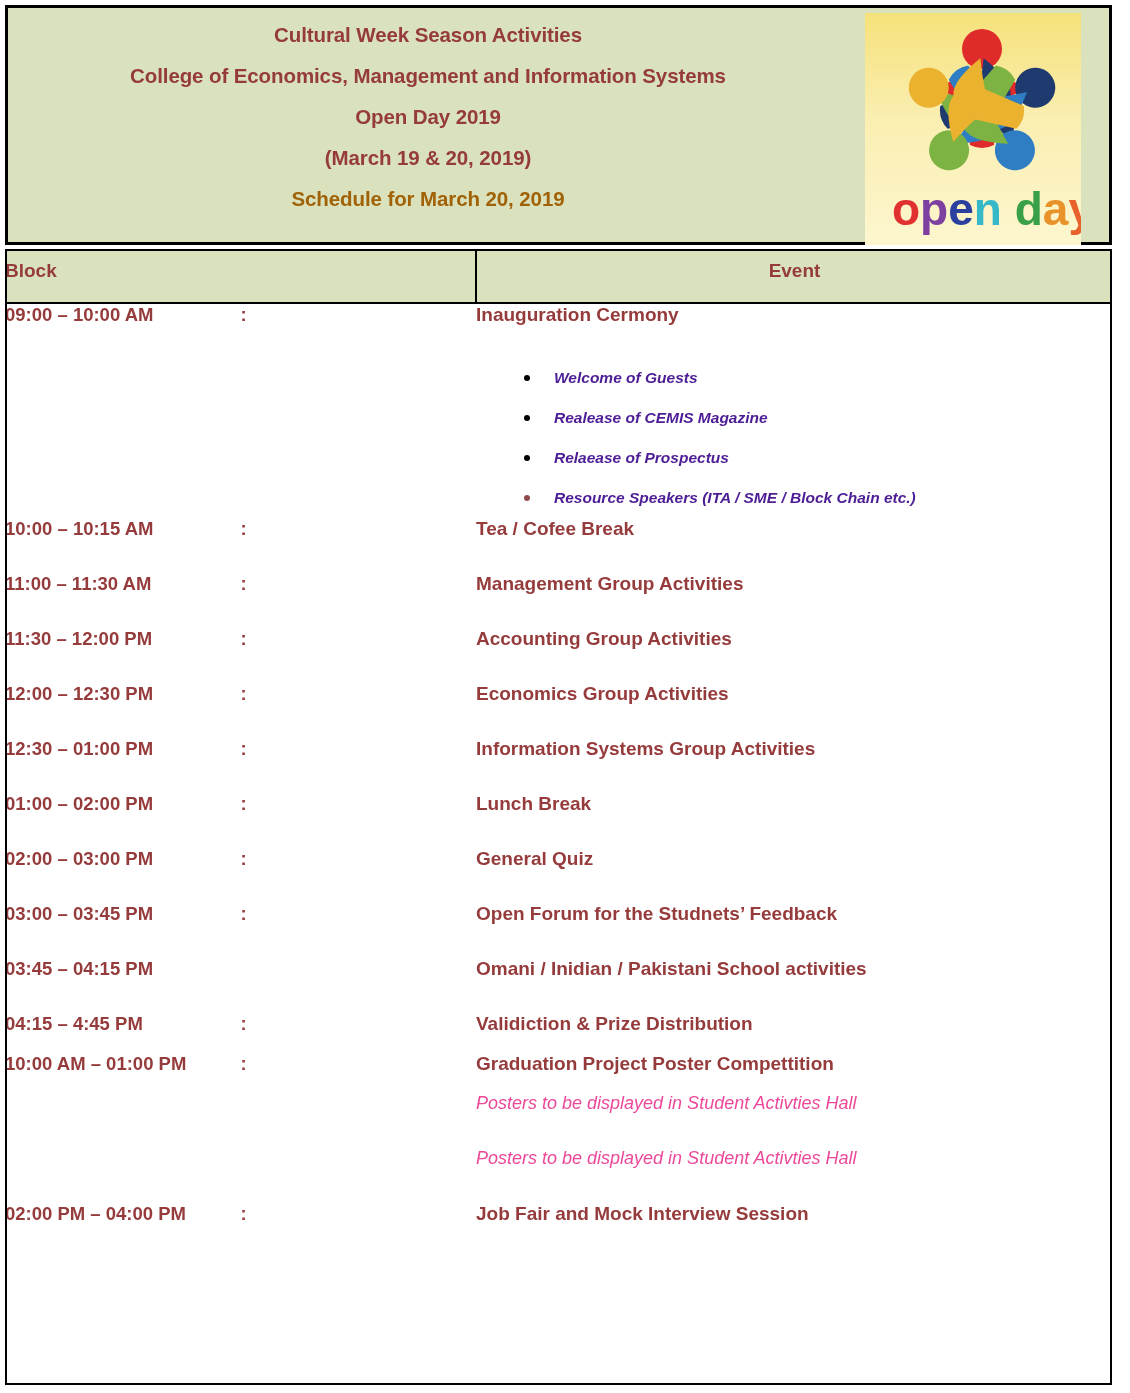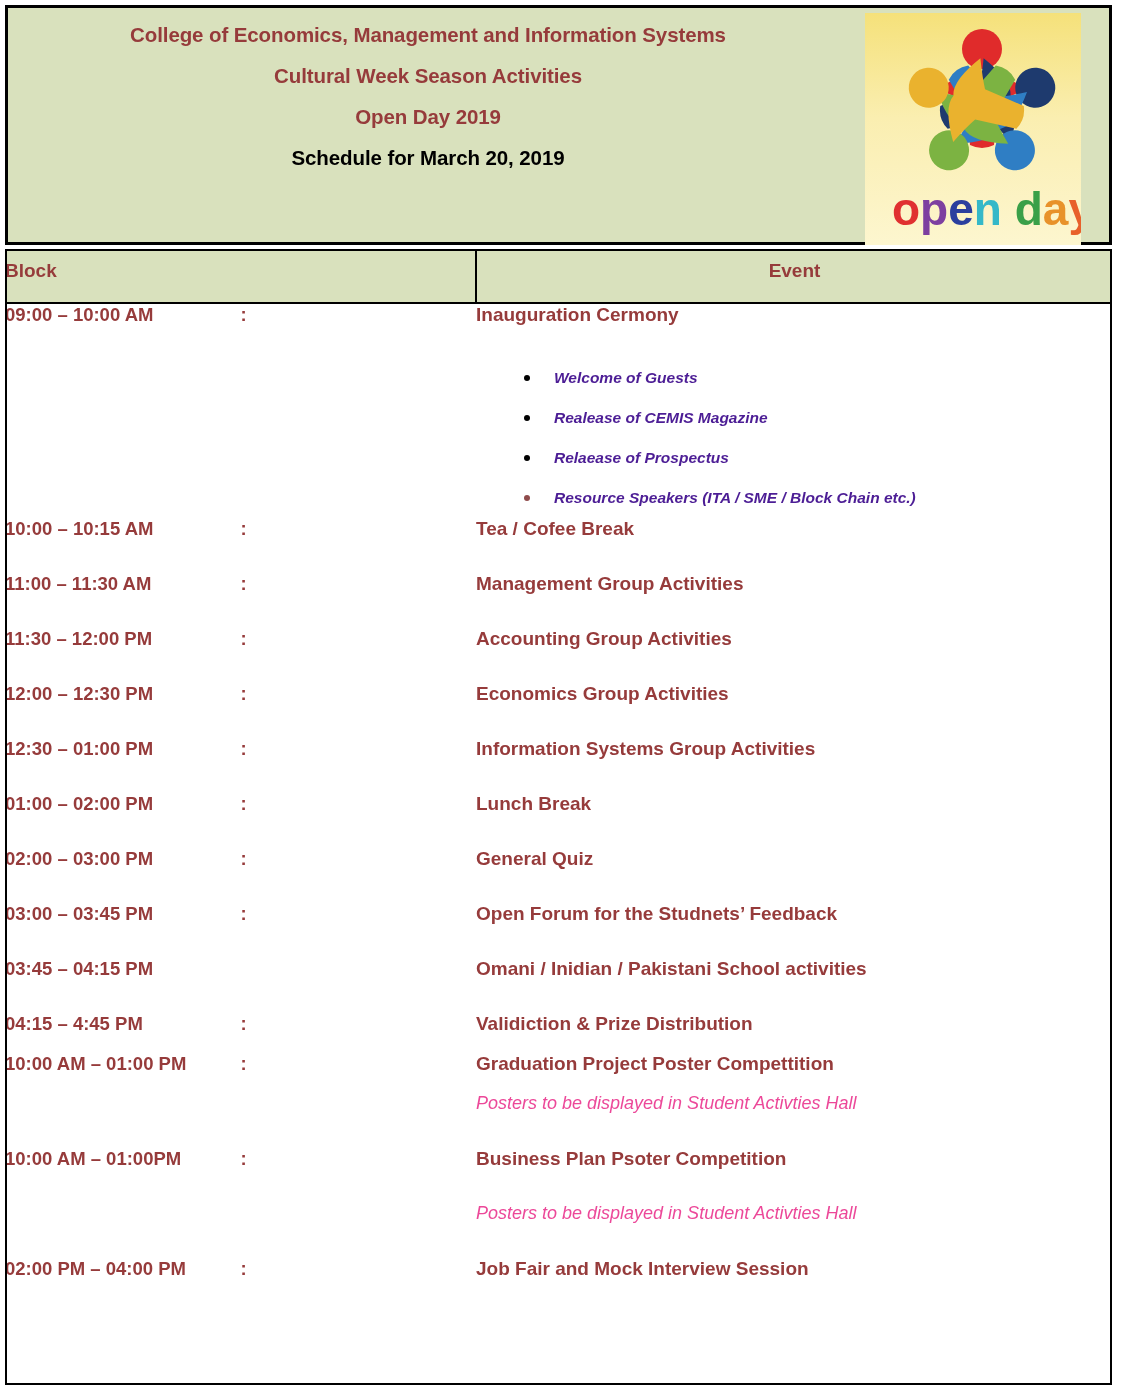--- a/index.html
+++ b/index.html
@@ -49,21 +49,21 @@
 
   .title-line {
     color: #963b3b;
     font-weight: bold;
     font-size: 20.5px;
     line-height: 41px;
     letter-spacing: -0.1px;
     white-space: nowrap;
   }
   .title-line.black {
-    color: #000000;
+    color: #a16207;
     font-size: 20.5px;
   }
 
   
   .logo-box {
     position: absolute;
     left: 857px;
     top: 5px;
     width: 216px;
     height: 232px;
@@ -199,23 +199,24 @@
   }
 </style>
 </head>
 <body>
 
 <div class="page">
 
   <div class="banner">
 
     <div class="banner-titles">
+      <div class="title-line">Cultural Week Season Activities</div>
       <div class="title-line">College of Economics, Management and Information Systems</div>
-      <div class="title-line">Cultural Week Season Activities</div>
       <div class="title-line">Open Day 2019</div>
+      <div class="title-line">(March 19 &amp; 20, 2019)</div>
       <div class="title-line black">Schedule for March 20, 2019</div>
     </div>
 
     <div class="logo-box">
       <svg class="logo-svg" viewBox="0 0 235 232">
 
         <g transform="translate(117,92)">
 
           <g>
             <circle cx="0" cy="-56" r="20" fill="#e02b2b"></circle>
@@ -342,25 +343,20 @@
         <td class="cell-colon">:</td>
         <td class="cell-event">Graduation Project Poster Compettition</td>
       </tr>
       <tr class="row">
         <td></td>
         <td></td>
         <td class="note-cell">Posters to be displayed in Student Activties Hall</td>
       </tr>
 
       <tr class="row">
-        <td class="cell-time">10:00 AM – 01:00PM</td>
-        <td class="cell-colon">:</td>
-        <td class="cell-event">Business Plan Psoter Competition</td>
-      </tr>
-      <tr class="row">
         <td></td>
         <td></td>
         <td class="note-cell">Posters to be displayed in Student Activties Hall</td>
       </tr>
 
       <tr class="row">
         <td class="cell-time">02:00 PM – 04:00 PM</td>
         <td class="cell-colon">:</td>
         <td class="cell-event">Job Fair and Mock Interview Session</td>
       </tr>

